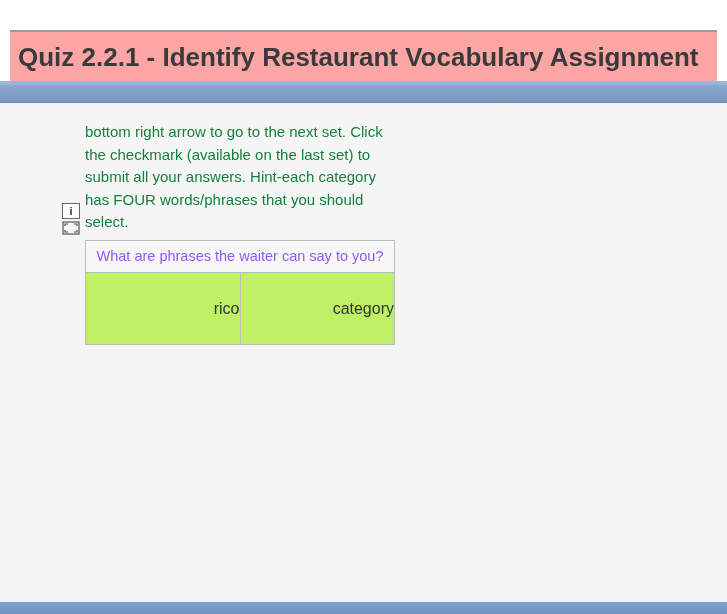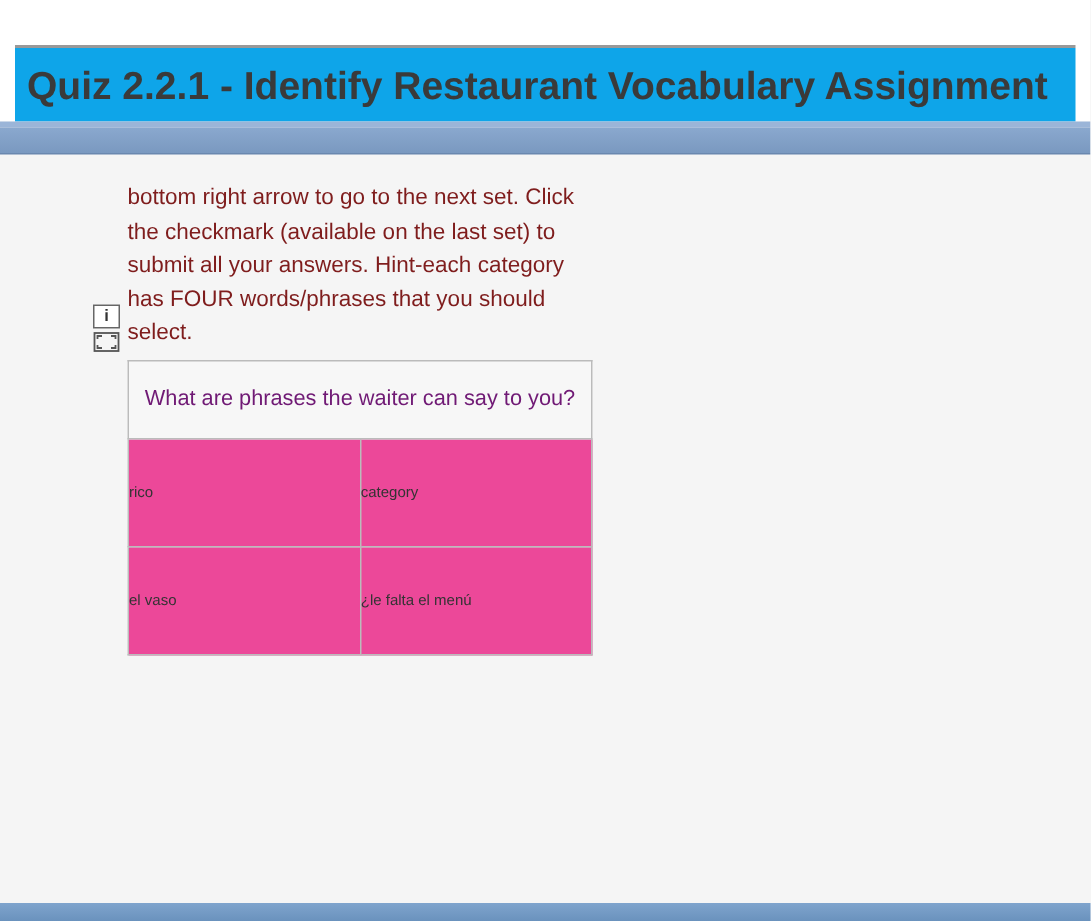--- a/index.html
+++ b/index.html
@@ -26,38 +26,38 @@
     }
     .divider1 {
       border-top: 2px solid #999;
       margin-top: 4px;
     }
     .quiz-title {
       font-size: 26px;
       font-weight: bold;
       color: #3a3a3a;
       padding: 10px 8px 8px 8px;
-      background: #0ea5e9;
+      background: #fca5a5;
     }
     .underline-bar {
       height: 4px;
       background: #9bb5d8;
     }
     .blue-band {
       height: 18px;
       background: linear-gradient(#8aa8ce, #7a99c0);
       border-bottom: 1px solid #6a88af;
     }
     .content {
       padding: 18px 0 0 85px;
       position: relative;
     }
     .instructions {
       font-size: 15px;
-      color: #7f1d1d;
+      color: #15803d;
       line-height: 1.5;
       max-width: 300px;
     }
     .icon-stack {
       position: absolute;
       left: 62px;
       top: 100px;
       display: flex;
       flex-direction: column;
       gap: 2px;
@@ -87,33 +87,33 @@
     table {
       border-collapse: collapse;
       width: 100%;
       background: #fff;
     }
     .qheader {
       border: 1px solid #bbb;
       background: #f7f7f7;
       text-align: center;
       font-size: 14.5px;
-      color: #701a75;
-      padding: 16px 4px;
+      color: #8b5cf6;
+      padding: 6px 4px;
       line-height: 1.35;
     }
     td.cell {
       border: 1px solid #bbb;
       width: 50%;
       height: 72px;
-      text-align: left;
+      text-align: right;
       vertical-align: middle;
-      font-size: 10px;
+      font-size: 16px;
       color: #333;
-      background: #ec4899;
+      background: #bef264;
       cursor: pointer;
     }
     .bottom-blue {
       position: absolute;
       bottom: 0;
       left: 0;
       right: 0;
       height: 12px;
       background: linear-gradient(#7fa4cd, #6a92bd);
     }
@@ -148,22 +148,18 @@
   <div class="table-wrap">
     <table>
       <tbody>
           <tr>
         <td colspan="2" class="qheader">What are phrases the waiter can say to you?</td>
       </tr>
       <tr>
         <td class="cell"><span>rico</span></td>
         <td class="cell"><span>category</span></td>
       </tr>
-      <tr>
-        <td class="cell"><span>el vaso</span></td>
-        <td class="cell"><span>¿le falta el menú</span></td>
-      </tr>
     </tbody>
       </table>
   </div>
 </div>
 
 <div class="bottom-blue"></div>
 
 </body></html>

